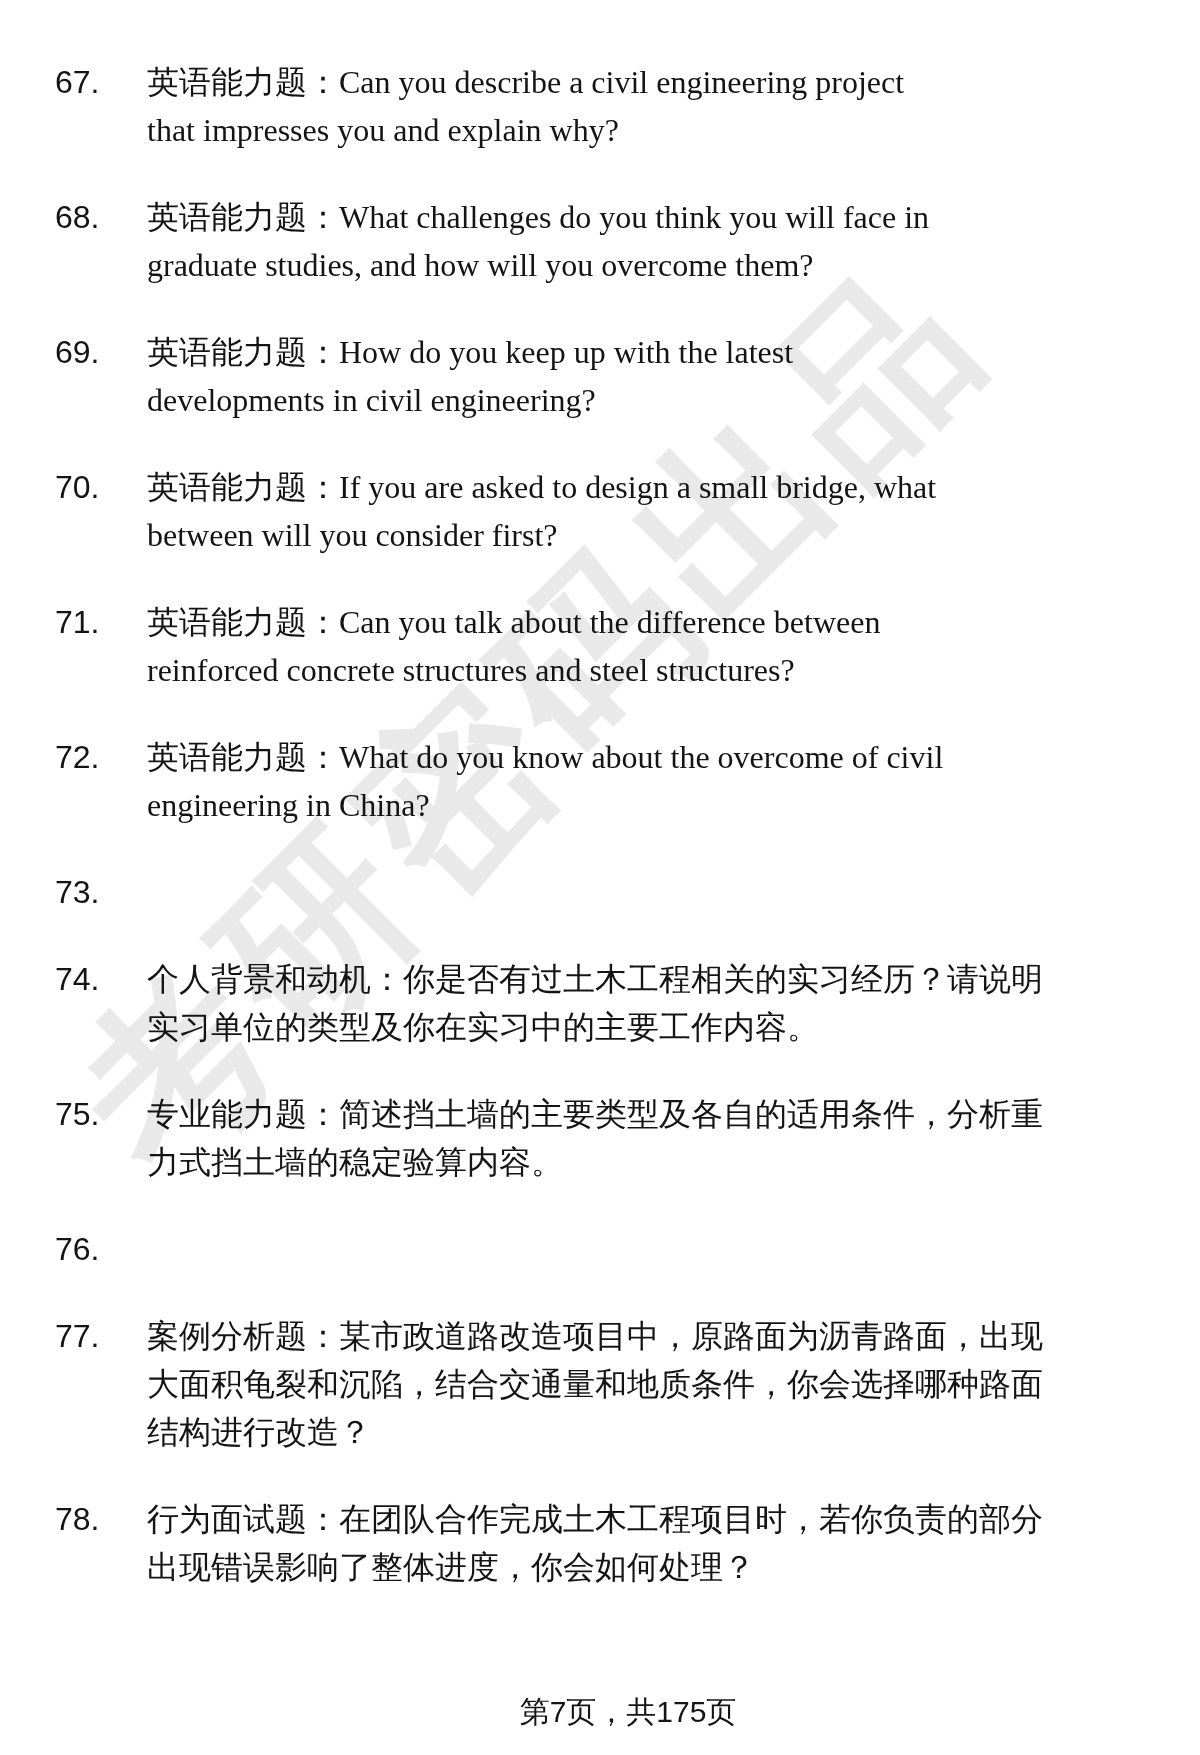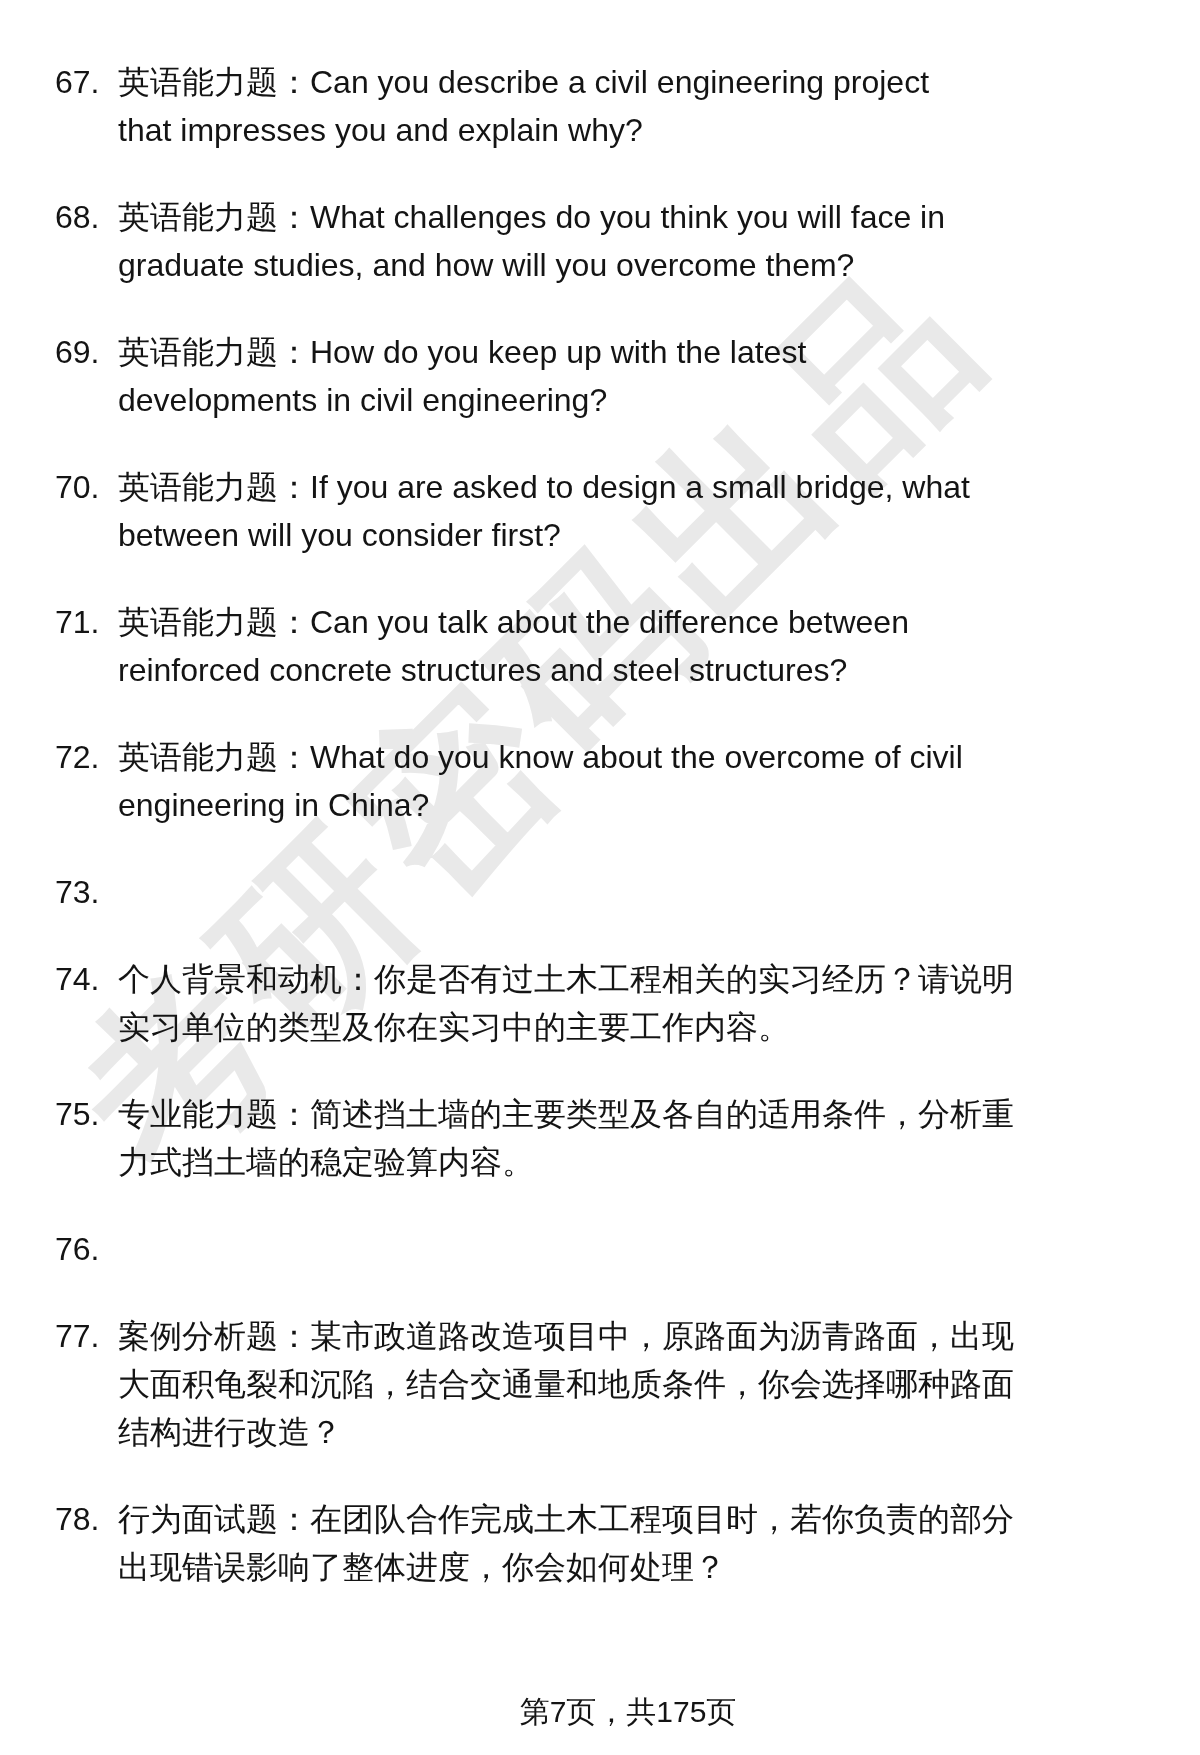--- a/index.html
+++ b/index.html
@@ -29,30 +29,32 @@
     position: relative;
     z-index: 1;
     padding: 58px 60px 0 55px;
   }
   .q-item {
     display: flex;
     align-items: flex-start;
     margin-bottom: 39px;
     font-size: 32px;
     line-height: 48px;
+    gap: 29px;
   }
   .q-item:last-child { margin-bottom: 0; }
   .q-num {
     width: 63px;
     flex-shrink: 0;
   }
   .q-text {
     flex: 1;
     max-width: 930px;
     white-space: pre-line;
+    font-family: Liberation Serif, serif;
   }
   .footer {
     position: absolute;
     left: 0;
     top: 1692px;
     width: 100%;
     text-align: center;
     font-size: 30px;
     z-index: 1;
     padding-left: 28px;

